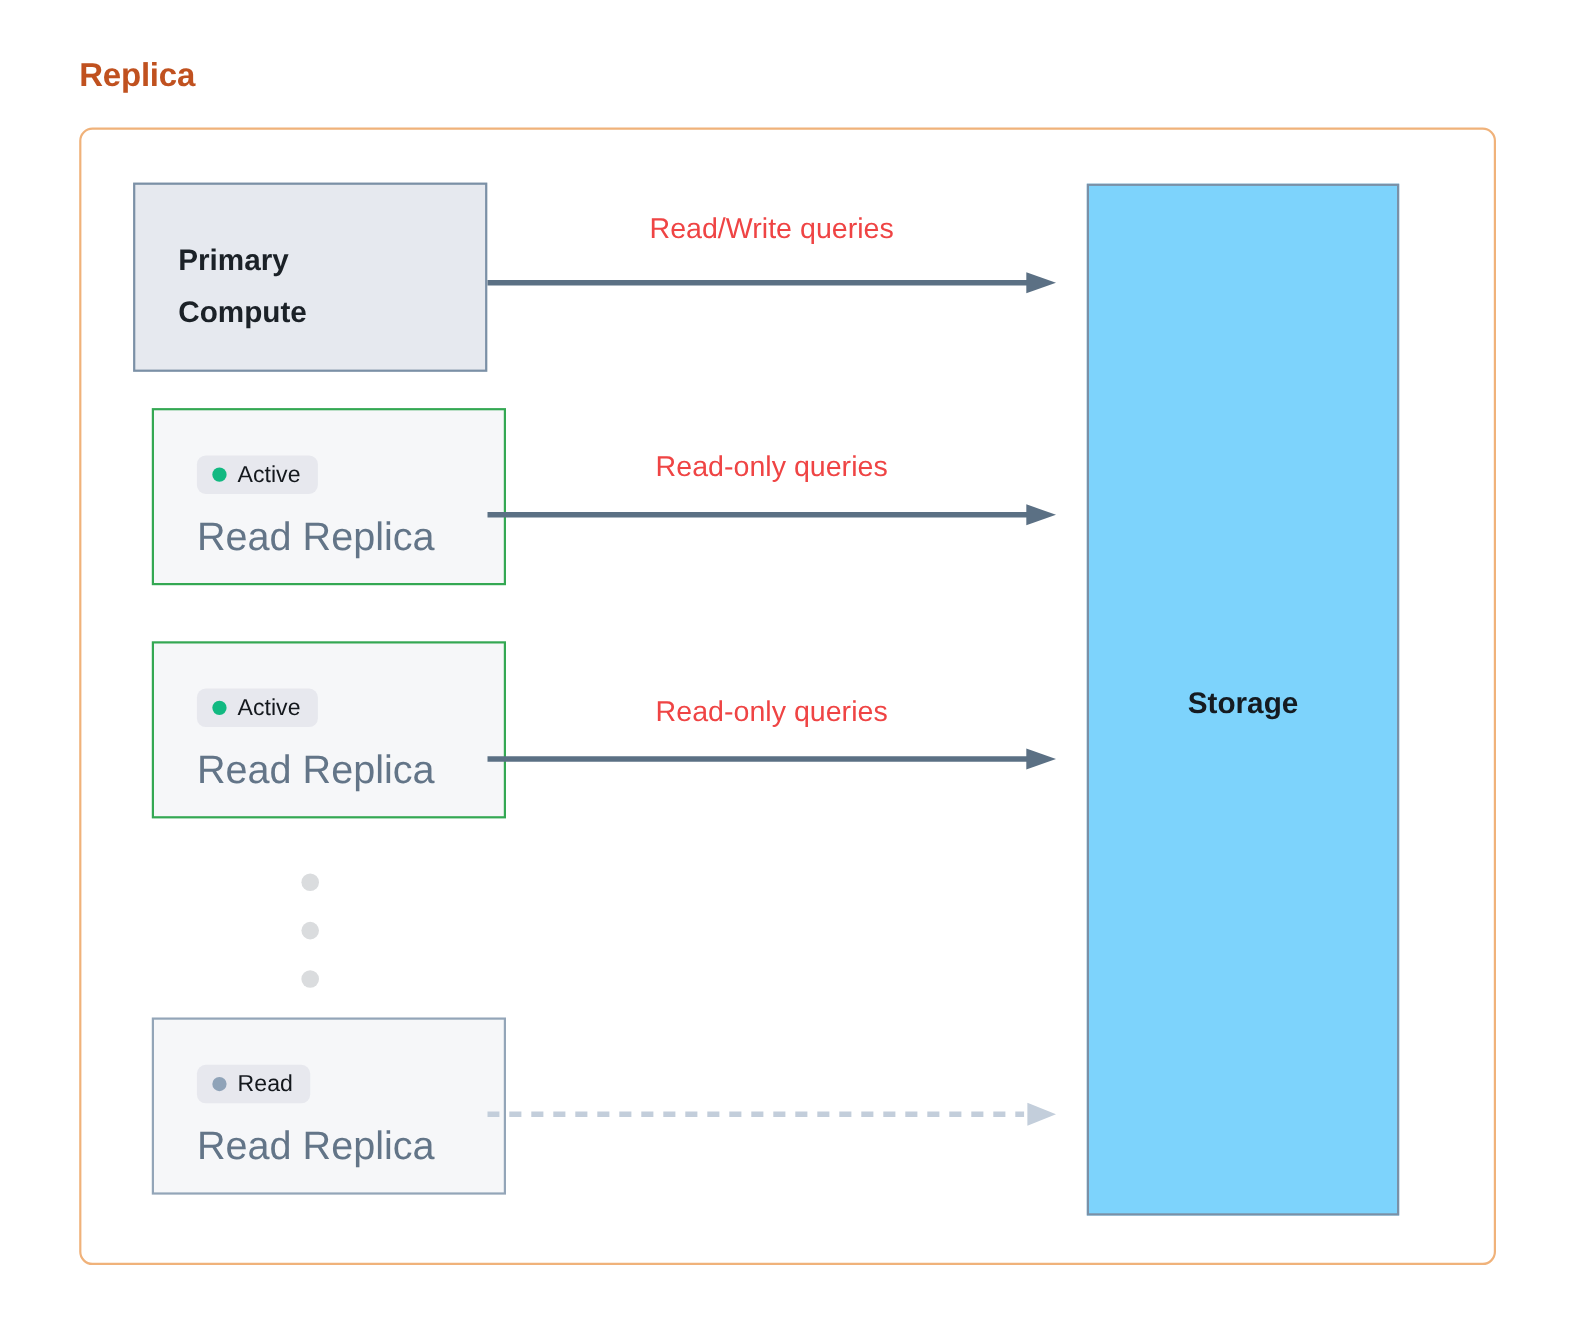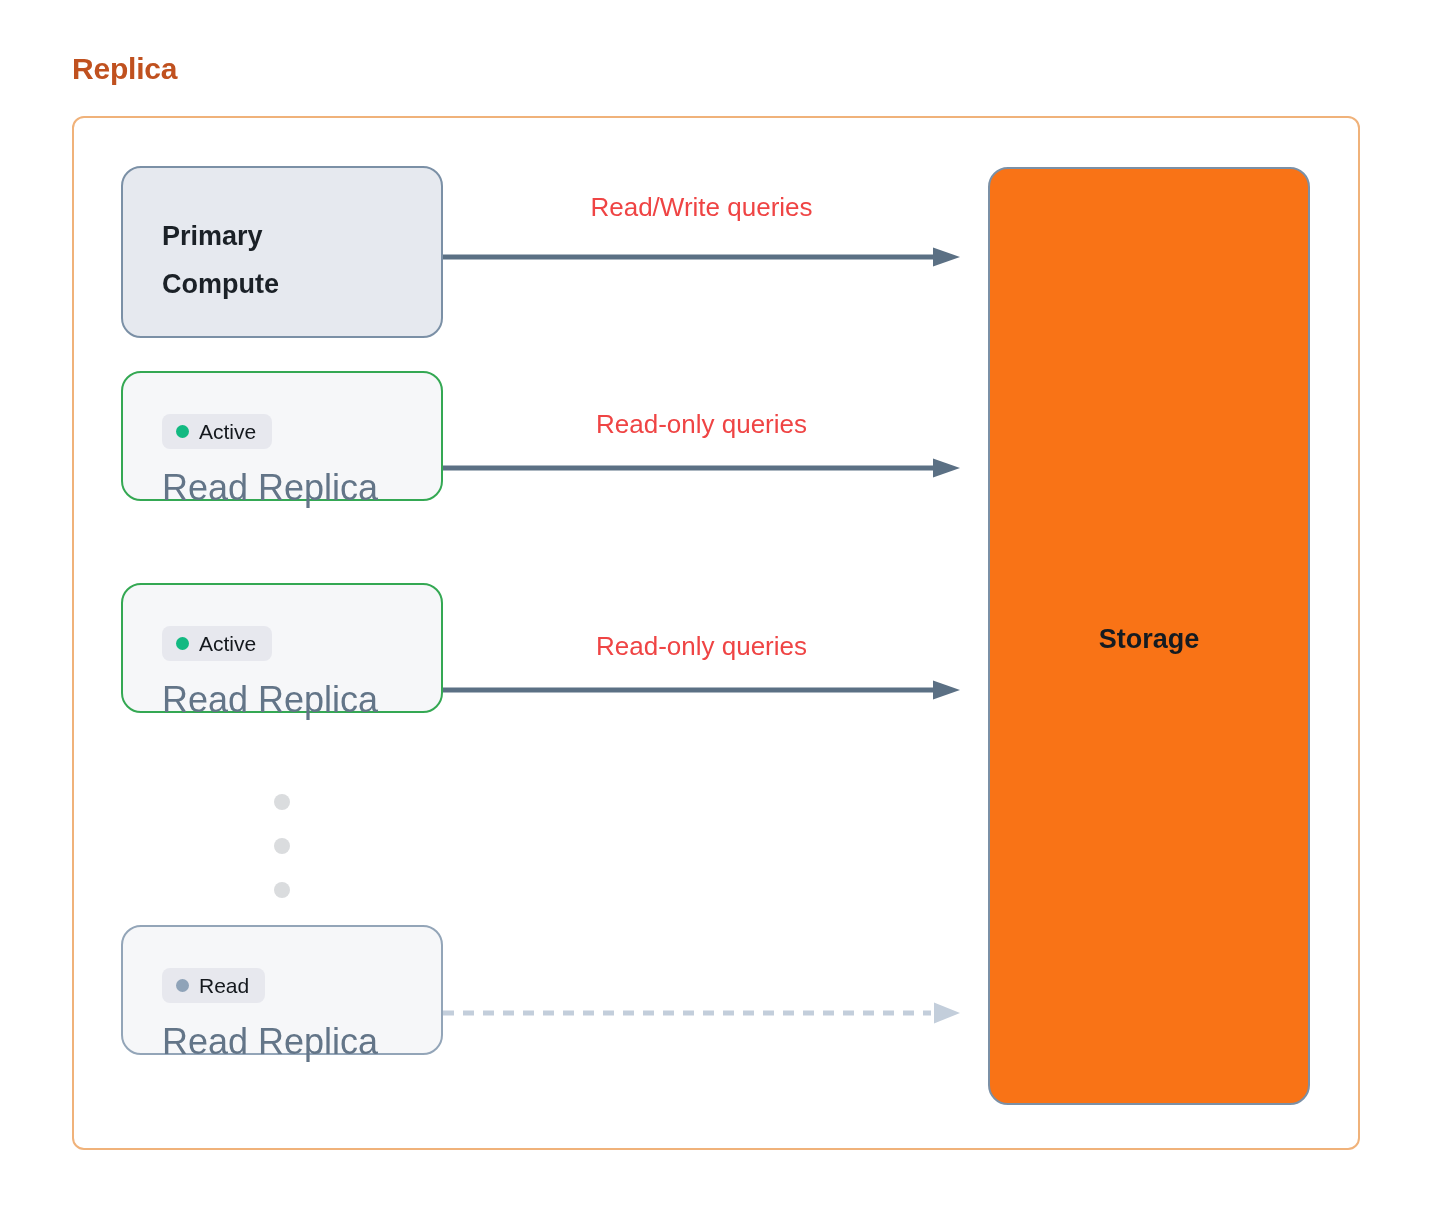--- a/index.html
+++ b/index.html
@@ -45,21 +45,21 @@
     border: 2px solid #f0b27a;
     border-radius: 12px;
     background: #ffffff;
     box-sizing: border-box;
   }
 
   
   .node {
     position: absolute;
     box-sizing: border-box;
-    border-radius: 20px;
+    border-radius: 0;
   }
 
   .node-primary {
     left: 121px;
     top: 166px;
     width: 322px;
     height: 172px;
     background: #e6e9ef;
     border: 2px solid #7b90a6;
   }
@@ -68,23 +68,23 @@
     left: 39px;
     top: 44px;
     font-size: 27px;
     font-weight: bold;
     color: #1b2127;
     line-height: 48px;
     white-space: pre-line;
   }
 
   .node-replica {
-    left: 121px;
+    left: 138px;
     width: 322px;
-    height: 130px;
+    height: 161px;
     background: #f6f7f9;
   }
   .node-replica.state-active {
     border: 2px solid #34a853;
   }
   .node-replica.state-idle {
     border: 2px solid #93a5b8;
   }
   .replica-1 { top: 371px; }
   .replica-2 { top: 583px; }
@@ -123,23 +123,23 @@
     top: 99px;
     font-size: 36px;
     color: #637588;
     line-height: 32px;
   }
 
   
   .node-storage {
     left: 988px;
     top: 167px;
-    width: 322px;
+    width: 284px;
     height: 938px;
-    background: #f97316;
+    background: #7dd3fc;
     border: 2px solid #7b90a6;
   }
   .storage-label {
     position: absolute;
     left: 0;
     right: 0;
     top: 454px;
     text-align: center;
     font-size: 27px;
     font-weight: bold;

